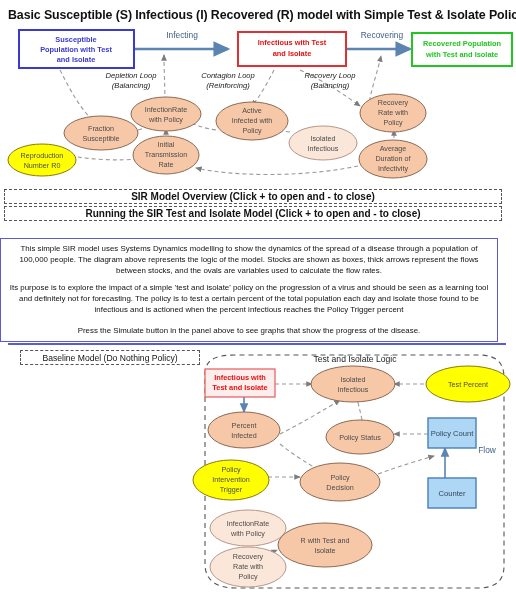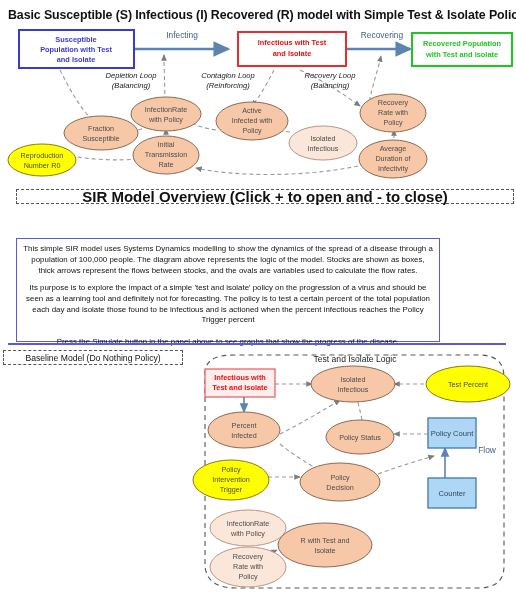--- a/index.html
+++ b/index.html
@@ -30,40 +30,40 @@
   .blue-text{font-family:"Liberation Sans",sans-serif;font-size:7.6px;fill:#33475b;text-anchor:middle;}
   .loop-label{font-family:"Liberation Sans",sans-serif;font-size:7.6px;font-style:italic;fill:#1c1c1c;text-anchor:middle;}
   .flow-label{font-family:"Liberation Sans",sans-serif;font-size:8.4px;fill:#3f5f86;text-anchor:middle;}
   .section-label{font-family:"Liberation Sans",sans-serif;font-size:8.6px;fill:#222;text-anchor:middle;}
   .dashcon{stroke:#9a9a9a;stroke-width:1.1;stroke-dasharray:4 3;fill:none;}
   .thickflow{stroke:#5b84b1;stroke-width:2.6;fill:none;}
   .thinflow{stroke:#5b84b1;stroke-width:1.6;fill:none;}
 
   
   .acc{
-    position:absolute;left:16px;width:498px;height:15px;
+    position:absolute;left:4px;width:498px;height:15px;
     border:1px dashed #555;box-sizing:border-box;
     display:flex;align-items:center;justify-content:center;
-    font-size:15px;font-weight:bold;color:#111;background:#fff;
+    font-size:10px;font-weight:bold;color:#111;background:#fff;
   }
   
   .textpanel{
-    position:absolute;left:16px;top:238px;width:424px;height:104px;
+    position:absolute;left:0;top:238px;width:498px;height:104px;
     border:1.4px solid #5b5bd6;box-sizing:border-box;background:#fff;
     padding:5px 6px 0 6px;
   }
   .textpanel p{
     margin:0 0 6px 0;font-size:7.9px;line-height:1.38;
     text-align:center;color:#111;
   }
   .textpanel p.last{text-align:center;margin-top:11px;}
 
   
   .baseline-label{
-    position:absolute;left:3px;top:350px;width:180px;height:15px;
+    position:absolute;left:20px;top:350px;width:180px;height:15px;
     border:1px dashed #555;box-sizing:border-box;
     display:flex;align-items:center;justify-content:center;
     font-size:8.6px;color:#111;background:#fff;
   }
   .panel-divider{
     position:absolute;left:8px;top:343px;width:498px;height:2px;background:#5b5bd6;
   }
 </style>
 </head>
 <body>
@@ -175,20 +175,21 @@
 
     <g>
       <ellipse class="oval-orange" cx="393" cy="159" rx="34" ry="19"></ellipse>
       <text class="oval-text" x="393" y="151">Average</text>
       <text class="oval-text" x="393" y="161">Duration of</text>
       <text class="oval-text" x="393" y="171">Infectivity</text>
     </g>
   </svg>
 
   <div class="acc" style="top:189px">SIR Model Overview (Click + to open and - to close)</div>
+  <div class="acc" style="top:206px">Running the SIR Test and Isolate Model (Click + to open and - to close)</div>
 
   <div class="textpanel">
     <p>This simple SIR model uses Systems Dynamics modelling to show the dynamics of the spread of a disease through a population of 100,000 people. The diagram above represents the logic of the model. Stocks are shown as boxes, thick arrows represent the flows between stocks, and the ovals are variables used to calculate the flow rates.</p>
     <p>Its purpose is to explore the impact of a simple 'test and isolate' policy on the progression of a virus and should be seen as a learning tool and definitely not for forecasting. The policy is to test a certain percent of the total population each day and isolate those found to be infectious and is actioned when the percent infectious reaches the Policy Trigger percent</p>
     <p class="last">Press the Simulate button in the panel above to see graphs that show the progress of the disease.</p>
   </div>
 
   <div class="panel-divider"></div>
 
   <div class="baseline-label">Baseline Model (Do Nothing Policy)</div>

